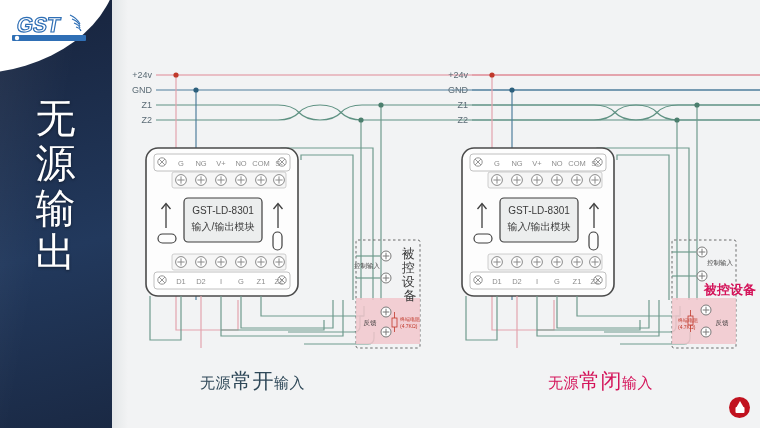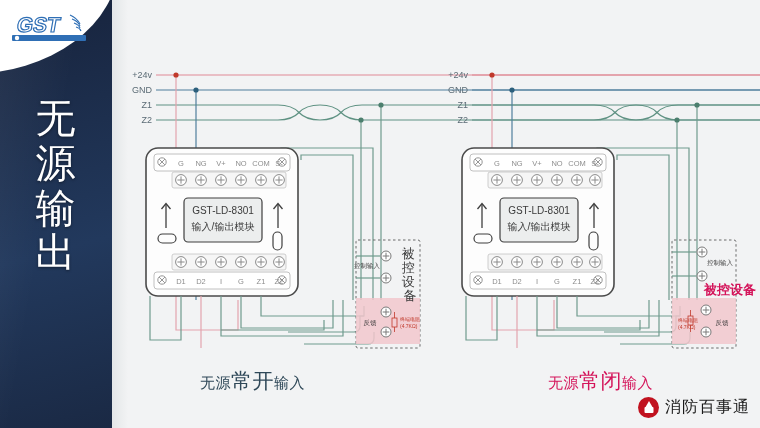--- a/index.html
+++ b/index.html
@@ -380,16 +380,15 @@
 
   <div class="caption caption-right">
     <span>无源</span><b>常闭</b><span>输入</span>
   </div>
   <div class="caption caption-left">
     <span>无源</span><b>常开</b><span>输入</span>
   </div>
 
   <div class="brand">
     <div class="brand-mark"></div>
-    <div class="brand-text">消防百事通</div>
   </div>
 
 </div>
 
 </body></html>

